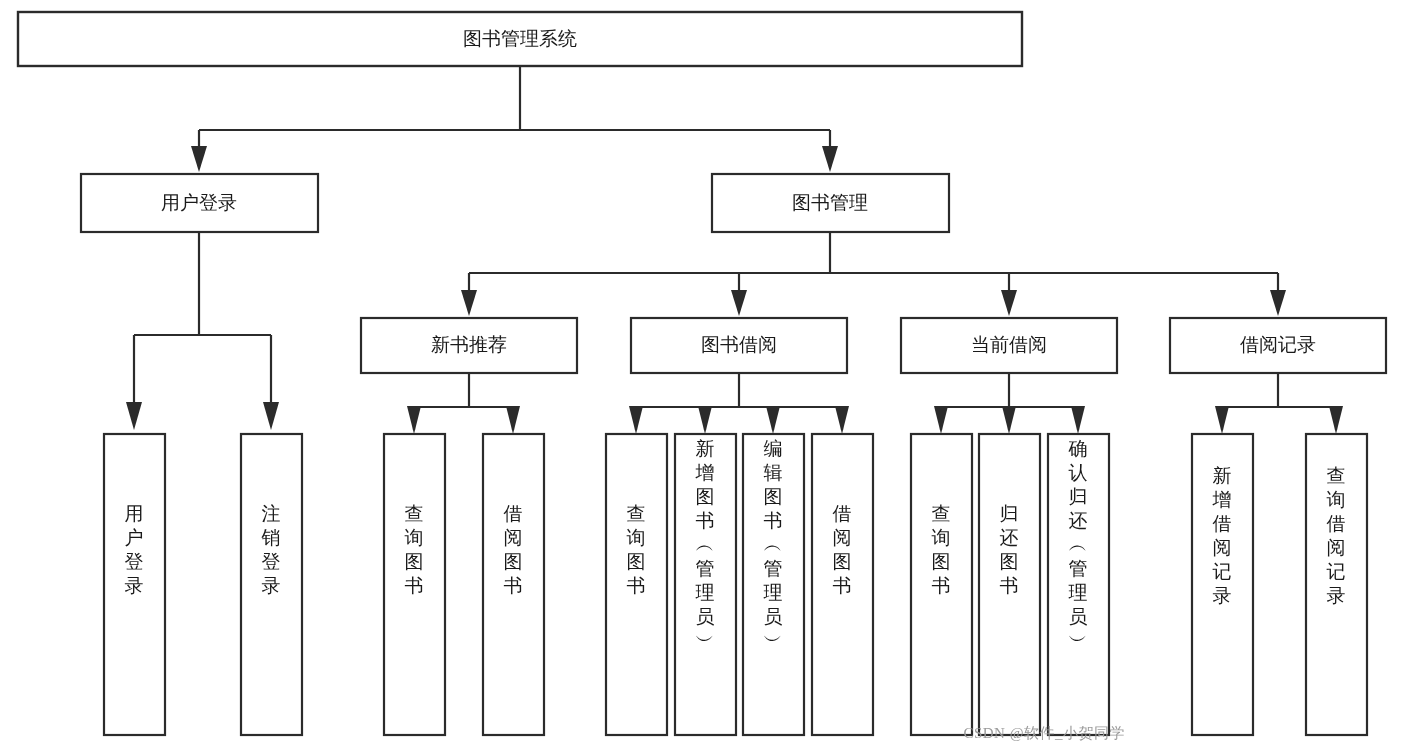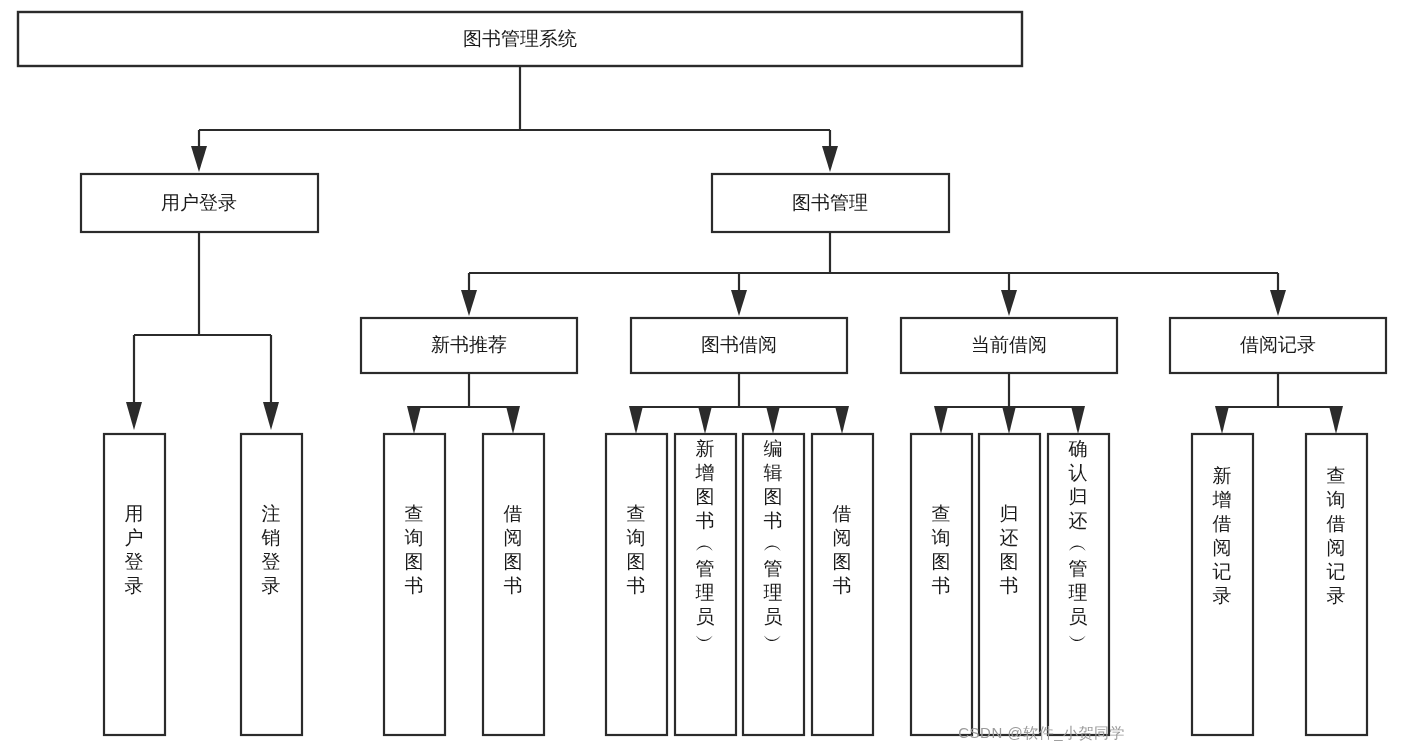--- a/index.html
+++ b/index.html
@@ -57,21 +57,21 @@
     font-family: "Liberation Sans", "DejaVu Sans", sans-serif;
     font-size: 19px;
     fill: #1a1a1a;
     text-anchor: middle;
     white-space: pre;
   }
   .watermark-text {
     position: absolute;
     right: 10px;
     bottom: 4px;
-    font-family: Liberation Sans, sans-serif;
+    font-family: Liberation Serif, serif;
     font-size: 15px;
     color: #9a9a9a;
     letter-spacing: 0.5px;
     user-select: none;
     white-space: nowrap;
   }
 </style>
 </head>
 <body>
 

